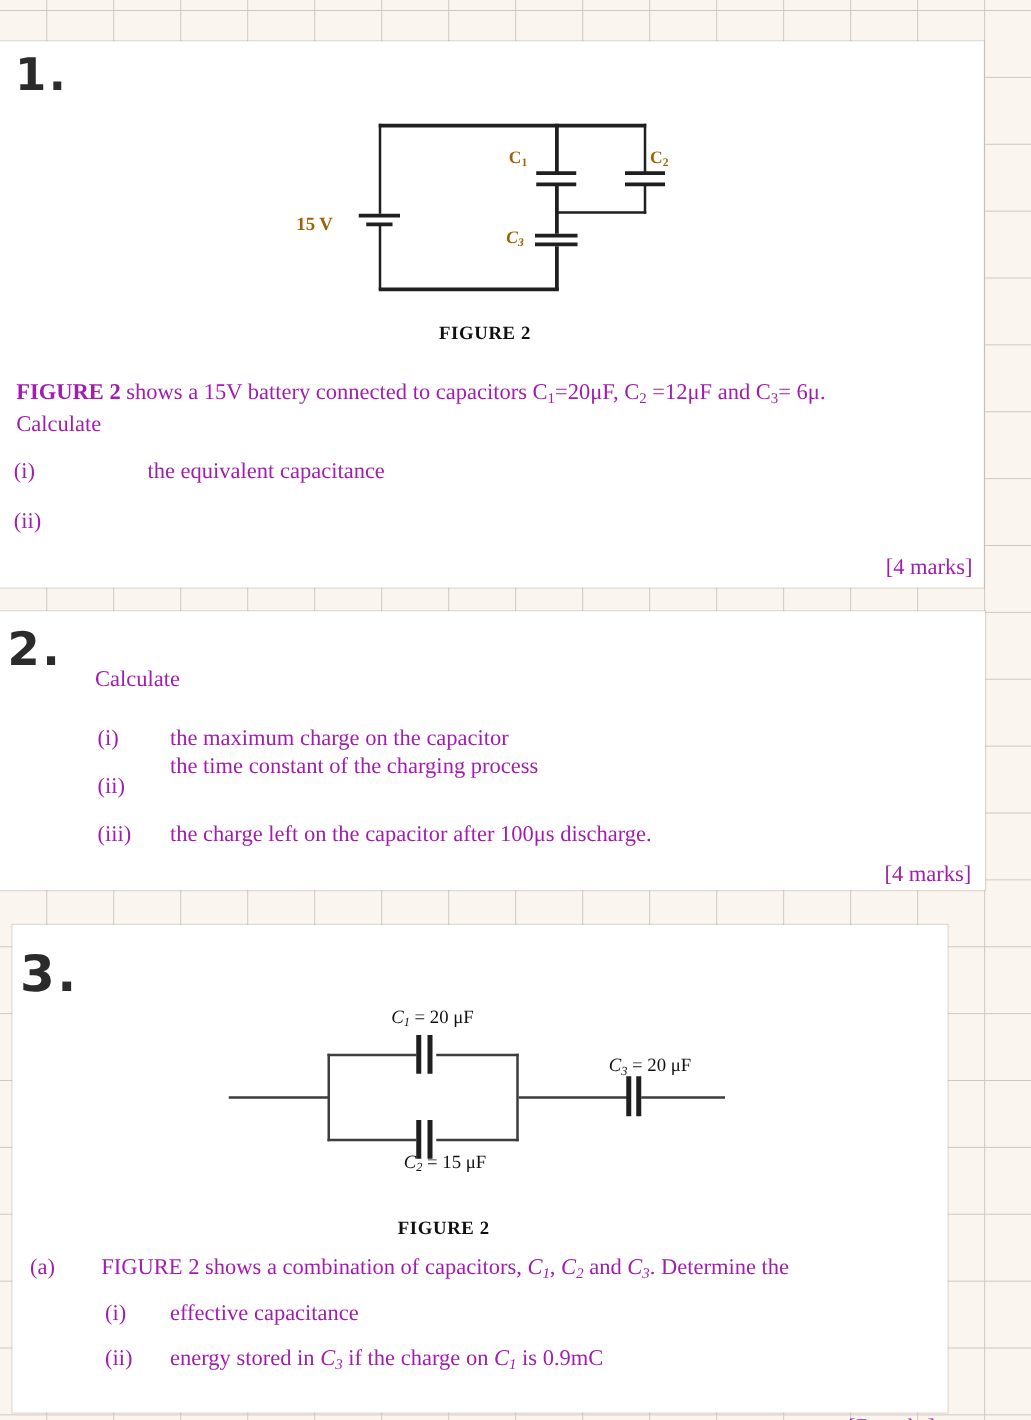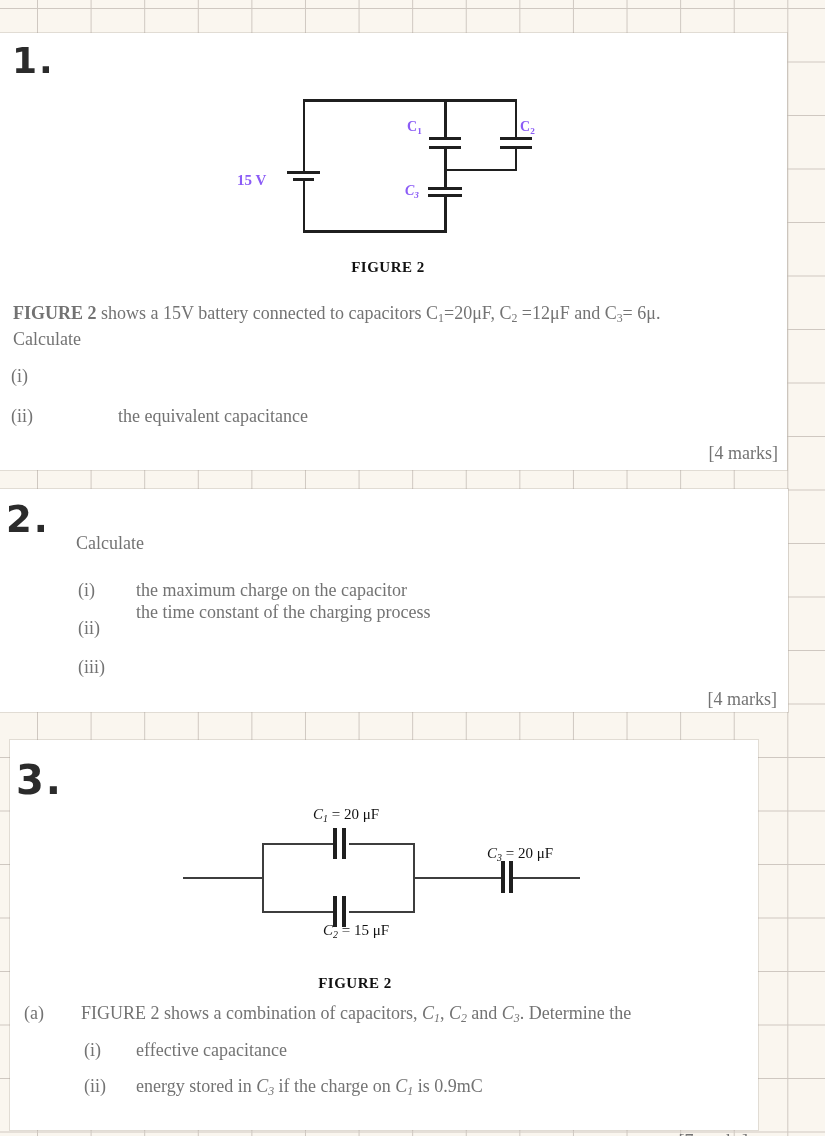--- a/index.html
+++ b/index.html
@@ -18,37 +18,37 @@
   .block{
     position:absolute;
     background:#ffffff;
     box-shadow:0 0 0 1px rgba(170,160,150,0.30);
   }
   .line{
     position:absolute;
     white-space:pre;
     font-family:"Liberation Serif", serif;
     font-size:18px;
-    color:#737373;
+    color:#a21caf;
   }
   .marks{ text-align:right; }
   .marker{
     position:absolute;
     font-family:"DejaVu Sans", sans-serif;
     font-weight:bold;
     color:#2b2b2b;
     letter-spacing:2px;
   }
   
   .w{ position:absolute; background:#1f1f1f; }   
   .w3{ position:absolute; background:#3d3d3d; }  
   .clabel{
     position:absolute;
     font-family:"Liberation Serif", serif;
-    font-weight:bold; font-size:14px; color:#8b5cf6;
+    font-weight:bold; font-size:14px; color:#a16207;
     white-space:pre;
   }
   .ilabel{
     position:absolute;
     font-family:"Liberation Serif", serif;
     font-size:15px; color:#111;
     text-align:center; white-space:pre;
   }
   .caption{
     position:absolute;
@@ -100,37 +100,38 @@
       <div class="clabel" style="left:407px;top:86px;"><span class="seg-b">C</span><span class="seg-sub">1</span></div>
       <div class="clabel" style="left:520px;top:86px;"><span class="seg-b">C</span><span class="seg-sub">2</span></div>
       <div class="clabel" style="left:405px;top:150px;font-style:italic;"><span class="seg-b">C</span><span class="seg-sub">3</span></div>
       <div class="caption" style="left:303px;top:226px;width:170px;">FIGURE 2</div>
     </div>
 
     <div class="line" style="left:13px;top:270px;"><span class="seg-b">FIGURE 2</span><span class="seg-n"> shows a 15V battery connected to capacitors C</span><span class="seg-sub">1</span><span class="seg-n">=20μF, C</span><span class="seg-sub">2</span><span class="seg-n"> =12μF and C</span><span class="seg-sub">3</span><span class="seg-n">= 6μ.</span></div>
     <div class="line" style="left:13px;top:296px;">Calculate</div>
 
     <div class="line" style="left:11px;top:333px;">(i)</div>
-    <div class="line" style="left:118px;top:333px;margin-top:40px;">the equivalent capacitance</div>
+    <div class="line" style="left:118px;top:333px;">the equivalent capacitance</div>
     <div class="line" style="left:11px;top:373px;">(ii)</div>
 
     <div class="line marks" style="left:598px;top:410px;width:180px;">[4 marks]</div>
   </div>
 
   <div class="block" style="left:0;top:489px;width:788px;height:223px;">
 
     <div class="marker" style="left:6px;top:9px;font-size:37px;">2.</div>
 
     <div class="line" style="left:76px;top:44px;">Calculate</div>
 
     <div class="line" style="left:78px;top:91px;">(i)</div>
     <div class="line" style="left:136px;top:91px;">the maximum charge on the capacitor</div>
     <div class="line" style="left:78px;top:129px;">(ii)</div>
     <div class="line" style="left:136px;top:113px;">the time constant of the charging process</div>
     <div class="line" style="left:78px;top:168px;">(iii)</div>
+    <div class="line" style="left:136px;top:168px;">the charge left on the capacitor after 100μs discharge.</div>
 
     <div class="line marks" style="left:597px;top:200px;width:180px;">[4 marks]</div>
   </div>
 
   <div class="block" style="left:10px;top:740px;width:748px;height:390px;">
 
     <div class="marker" style="left:6px;top:17px;font-size:40px;">3.</div>
 
     <div>
       <div class="w3" style="left:173px;top:136.5px;width:80px;height:2px;"></div>

